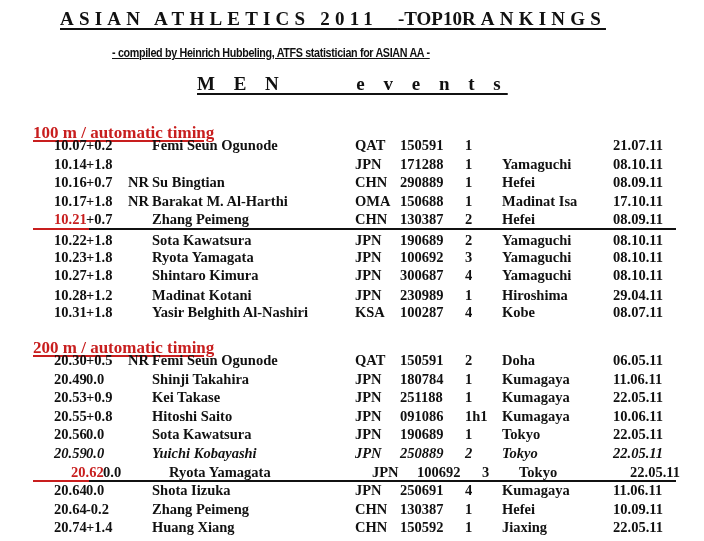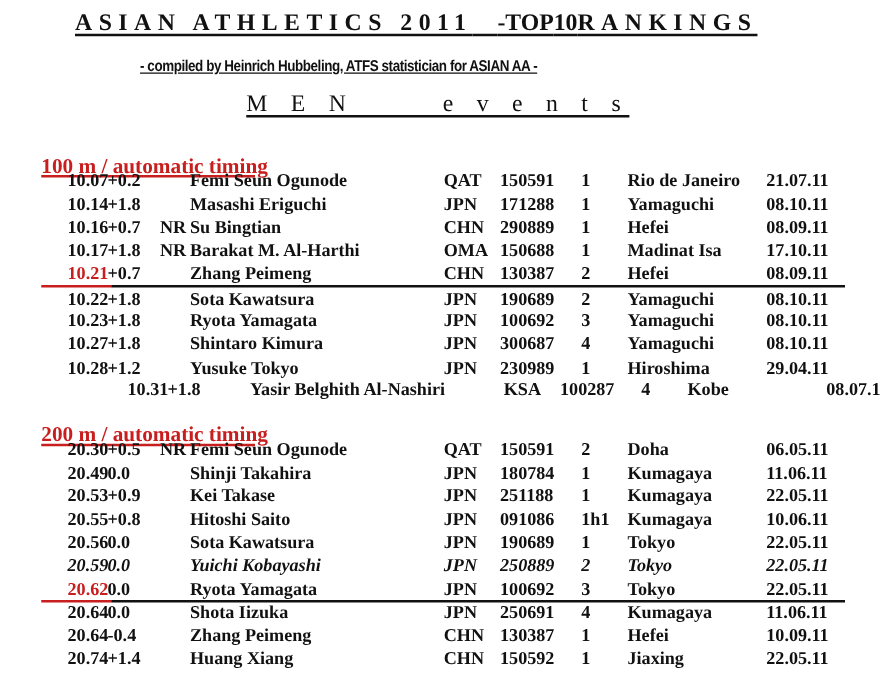--- a/index.html
+++ b/index.html
@@ -12,21 +12,21 @@
       letter-spacing: 5.2px; text-decoration: underline; text-decoration-thickness: 2px;
       text-underline-offset: 3px; white-space: nowrap; text-align: right;
     }
     .title .tight { letter-spacing: 0px; }
     .subtitle {
       position: absolute; left: 112px; top: 46px; font-weight: bold; font-size: 12.5px;
       font-family: "Liberation Sans", "DejaVu Sans", sans-serif; letter-spacing: -0.4px;
       text-decoration: underline; white-space: nowrap; transform: scaleX(0.86); transform-origin: left;
     }
     .men {
-      position: absolute; left: 197px; top: 73px; font-weight: normal; font-size: 19px;
+      position: absolute; left: 197px; top: 73px; font-weight: bold; font-size: 19px;
       letter-spacing: 7px; text-decoration: underline; text-decoration-thickness: 2px;
       text-underline-offset: 3px; white-space: pre;
     }
     .section-title {
       position: absolute; left: 33px; font-weight: bold; font-size: 17px; color: #c81e1e;
       text-decoration: underline; text-decoration-thickness: 1.5px; text-underline-offset: 2px;
       white-space: nowrap;
       margin-top: 12px;
     }
     .row {
@@ -63,28 +63,26 @@
 <div class="section-title" style="top:111px;">100 m / automatic timing</div>
 <div>
   <div class="row" style="top:137px;">
     <span class="c-mark">10.07</span>
     <span class="c-wind">+0.2</span>
     <span class="c-nr"></span>
     <span class="c-name">Femi Seun Ogunode</span>
     <span class="c-nat">QAT</span>
     <span class="c-dob">150591</span>
     <span class="c-pos">1</span>
-    <span class="c-venue">Rio de Janeiro</span>
     <span class="c-date">21.07.11</span>
   </div>
   <div class="row" style="top:155.6px;">
     <span class="c-mark">10.14</span>
     <span class="c-wind">+1.8</span>
     <span class="c-nr"></span>
-    <span class="c-name">Masashi Eriguchi</span>
     <span class="c-nat">JPN</span>
     <span class="c-dob">171288</span>
     <span class="c-pos">1</span>
     <span class="c-venue">Yamaguchi</span>
     <span class="c-date">08.10.11</span>
   </div>
   <div class="row" style="top:174.2px;">
     <span class="c-mark">10.16</span>
     <span class="c-wind">+0.7</span>
     <span class="c-nr">NR</span>
@@ -149,28 +147,28 @@
     <span class="c-nat">JPN</span>
     <span class="c-dob">300687</span>
     <span class="c-pos">4</span>
     <span class="c-venue">Yamaguchi</span>
     <span class="c-date">08.10.11</span>
   </div>
   <div class="row" style="top:287px;padding-left:43px;">
     <span class="c-mark">10.28</span>
     <span class="c-wind">+1.2</span>
     <span class="c-nr"></span>
-    <span class="c-name">Yusuke Tokyo</span>
+    <span class="c-name">Madinat Kotani</span>
     <span class="c-nat">JPN</span>
     <span class="c-dob">230989</span>
     <span class="c-pos">1</span>
     <span class="c-venue">Hiroshima</span>
     <span class="c-date">29.04.11</span>
   </div>
-  <div class="row" style="top:304.4px;margin-left:48px;">
+  <div class="row" style="top:304.4px;">
     <span class="c-mark">10.31</span>
     <span class="c-wind">+1.8</span>
     <span class="c-nr"></span>
     <span class="c-name">Yasir Belghith Al-Nashiri</span>
     <span class="c-nat">KSA</span>
     <span class="c-dob">100287</span>
     <span class="c-pos">4</span>
     <span class="c-venue">Kobe</span>
     <span class="c-date">08.07.11</span>
   </div>
@@ -237,21 +235,21 @@
     <span class="c-mark">20.59</span>
     <span class="c-wind">0.0</span>
     <span class="c-nr"></span>
     <span class="c-name">Yuichi Kobayashi</span>
     <span class="c-nat">JPN</span>
     <span class="c-dob">250889</span>
     <span class="c-pos">2</span>
     <span class="c-venue">Tokyo</span>
     <span class="c-date">22.05.11</span>
   </div>
-  <div class="row" style="top:463.6px;">
+  <div class="row" style="top:463.6px;margin-left:17px;">
     <span class="c-mark mark-red">20.62</span>
     <span class="c-wind">0.0</span>
     <span class="c-nr"></span>
     <span class="c-name">Ryota Yamagata</span>
     <span class="c-nat">JPN</span>
     <span class="c-dob">100692</span>
     <span class="c-pos">3</span>
     <span class="c-venue">Tokyo</span>
     <span class="c-date">22.05.11</span>
   </div>
@@ -263,21 +261,21 @@
     <span class="c-nr"></span>
     <span class="c-name">Shota Iizuka</span>
     <span class="c-nat">JPN</span>
     <span class="c-dob">250691</span>
     <span class="c-pos">4</span>
     <span class="c-venue">Kumagaya</span>
     <span class="c-date">11.06.11</span>
   </div>
   <div class="row" style="top:500.6px;">
     <span class="c-mark">20.64</span>
-    <span class="c-wind">-0.4</span>
+    <span class="c-wind">-0.2</span>
     <span class="c-nr"></span>
     <span class="c-name">Zhang Peimeng</span>
     <span class="c-nat">CHN</span>
     <span class="c-dob">130387</span>
     <span class="c-pos">1</span>
     <span class="c-venue">Hefei</span>
     <span class="c-date">10.09.11</span>
   </div>
   <div class="row" style="top:519.2px;">
     <span class="c-mark">20.74</span>

